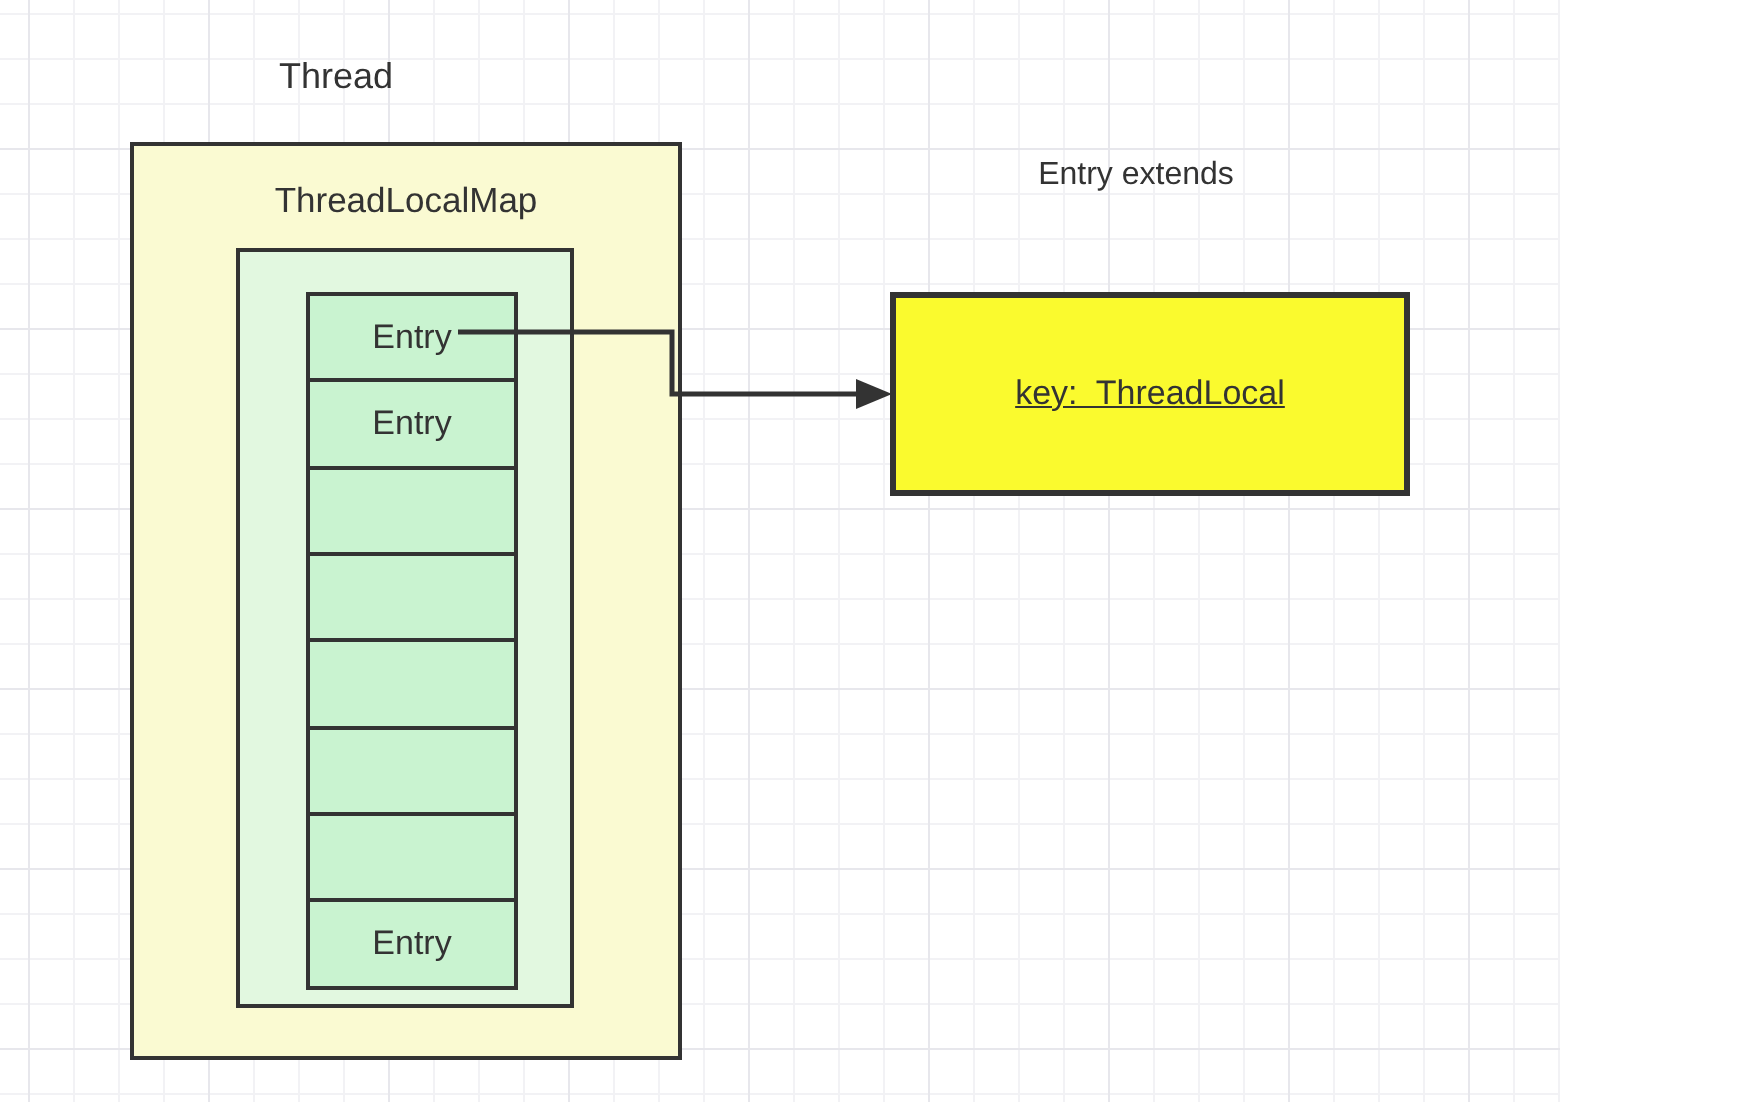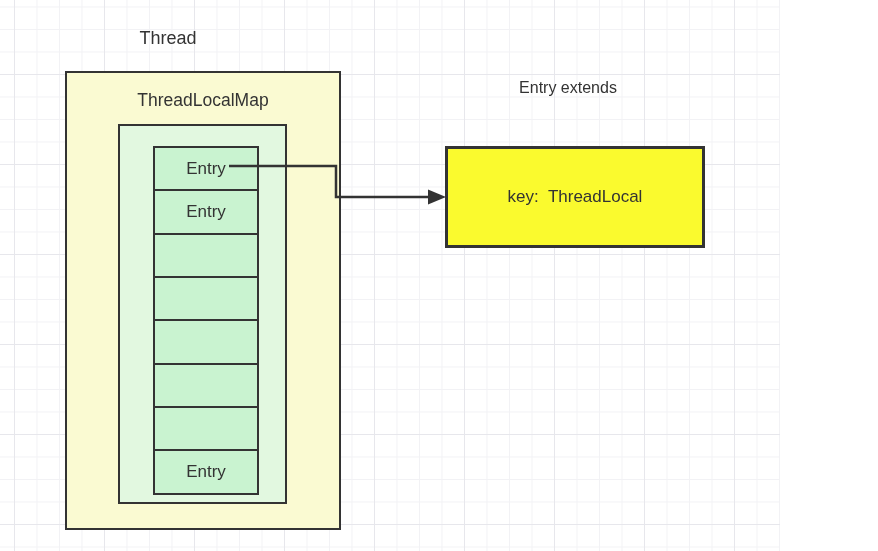--- a/index.html
+++ b/index.html
@@ -100,21 +100,21 @@
     background: #fafa2e;
     border: 3px solid #333333;
     display: flex;
     flex-direction: column;
     align-items: center;
     justify-content: center;
     font-size: 17px;
     line-height: 24px;
     color: #333333;
   }
-  .entry-detail-box div { white-space: pre; }
+  .entry-detail-box div { white-space: pre; text-decoration: underline; }
 </style>
 </head>
 <body>
 
 <div class="canvas">
 
   <div class="thread-label">Thread</div>
 
   <div class="outer-box">
     <div class="map-title">ThreadLocalMap</div>

